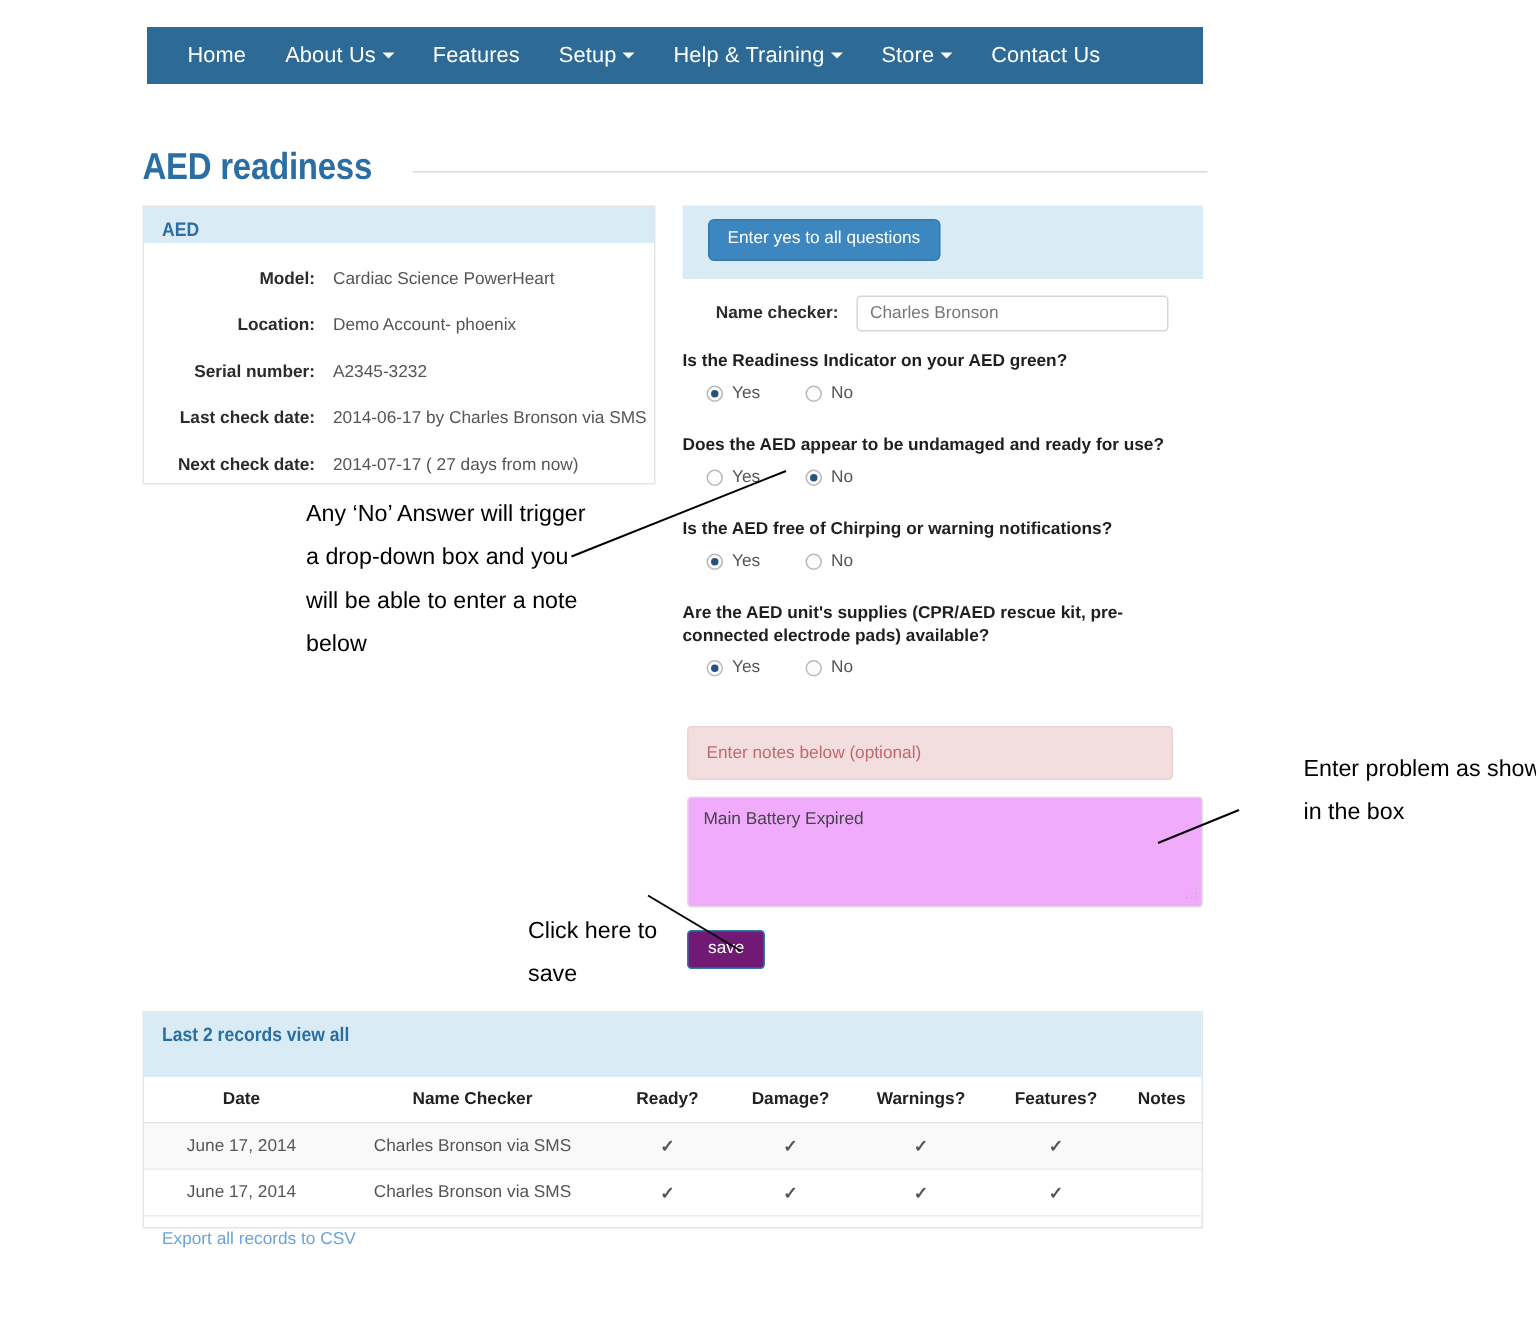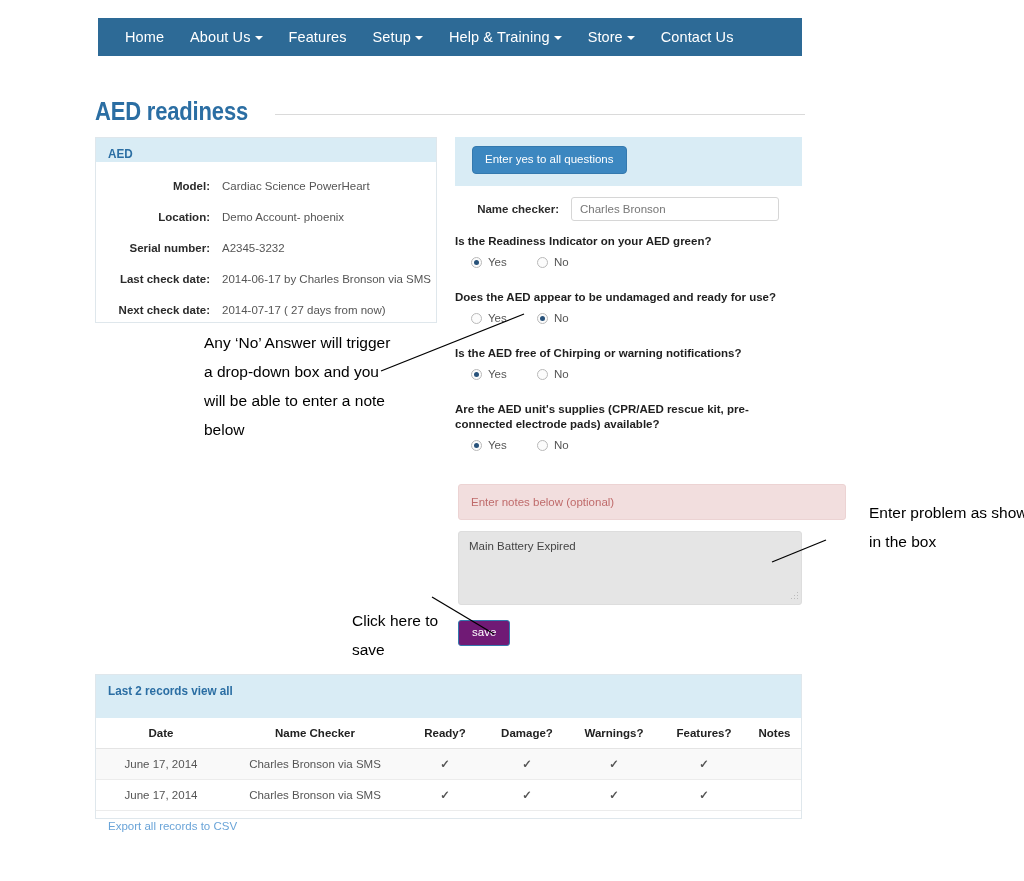--- a/index.html
+++ b/index.html
@@ -187,41 +187,41 @@
     width: 5px; height: 5px;
     border-radius: 50%;
     background: #28527a;
   }
 
   
   .notes-head {
     position: absolute;
     left: 458px;
     top: 484px;
-    width: 388px;
+    width: 324px;
     height: 36px;
     background: #f2dede;
     border: 1px solid #ecd3d3;
     box-sizing: border-box;
     border-radius: 3px;
     display: flex;
     align-items: center;
     padding-left: 12px;
   }
   .notes-head-text { font-size: 11.5px; color: #bf6a6a; }
 
   .notes-area {
     position: absolute;
     left: 458px;
     top: 531px;
     width: 344px;
     height: 74px;
     border: 1px solid #ddd;
     border-radius: 3px;
-    background: #e5e5e5;
+    background: #f0abfc;
     box-sizing: border-box;
     padding: 8px 10px;
     font-size: 11.5px;
     color: #444;
     font-family: "Liberation Sans", sans-serif;
     resize: none;
   }
   .resize-grip {
     position: absolute;
     left: 791px; top: 592px;

